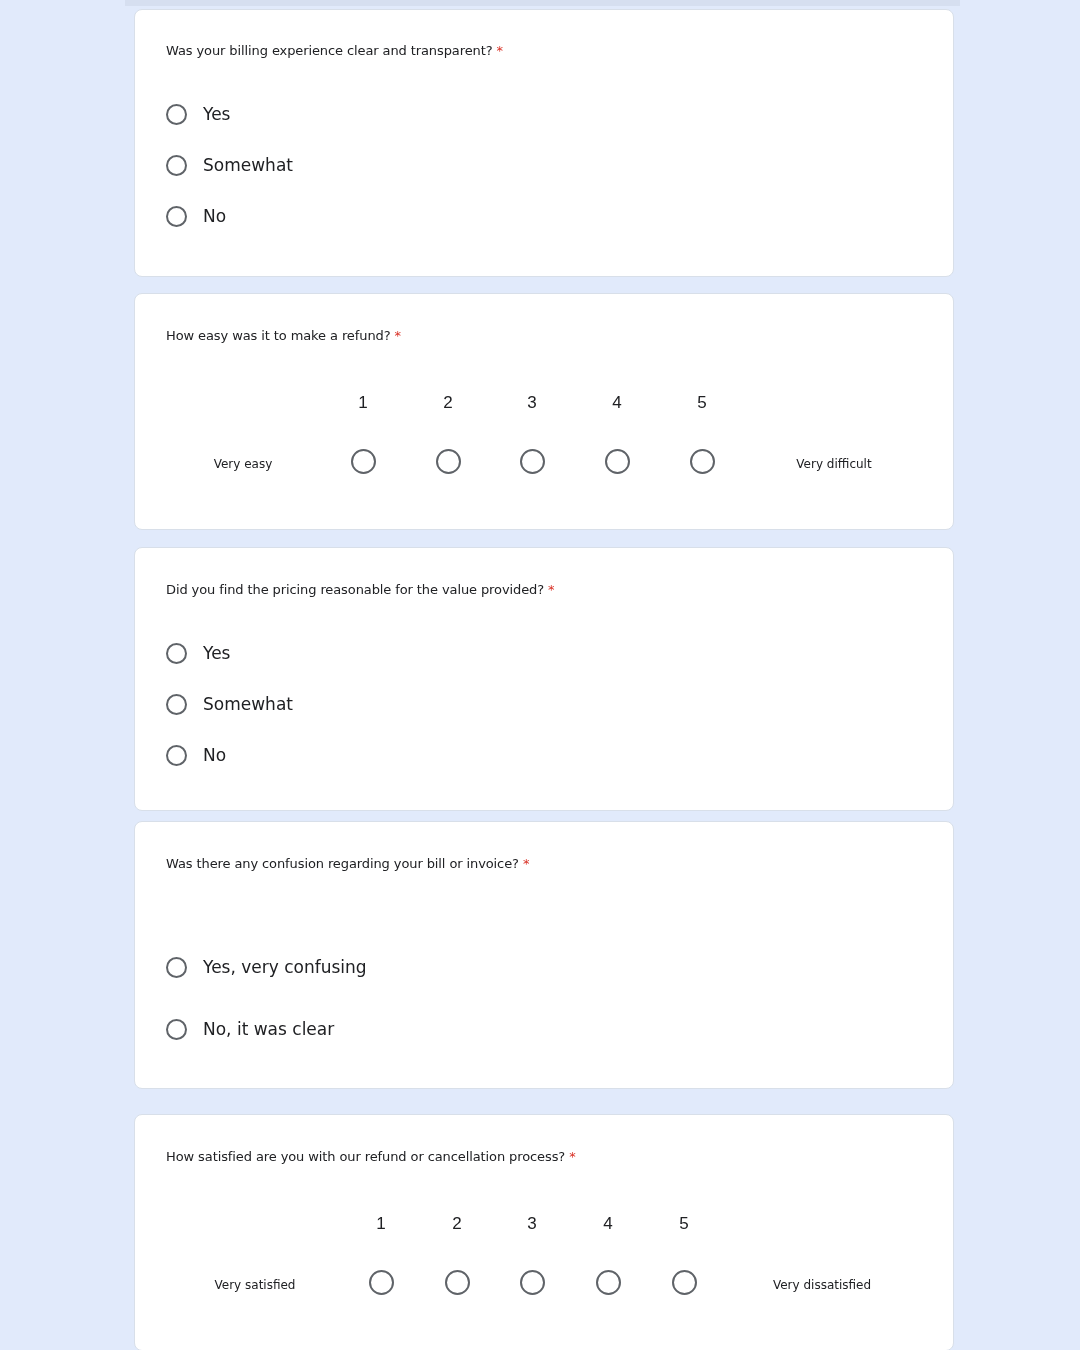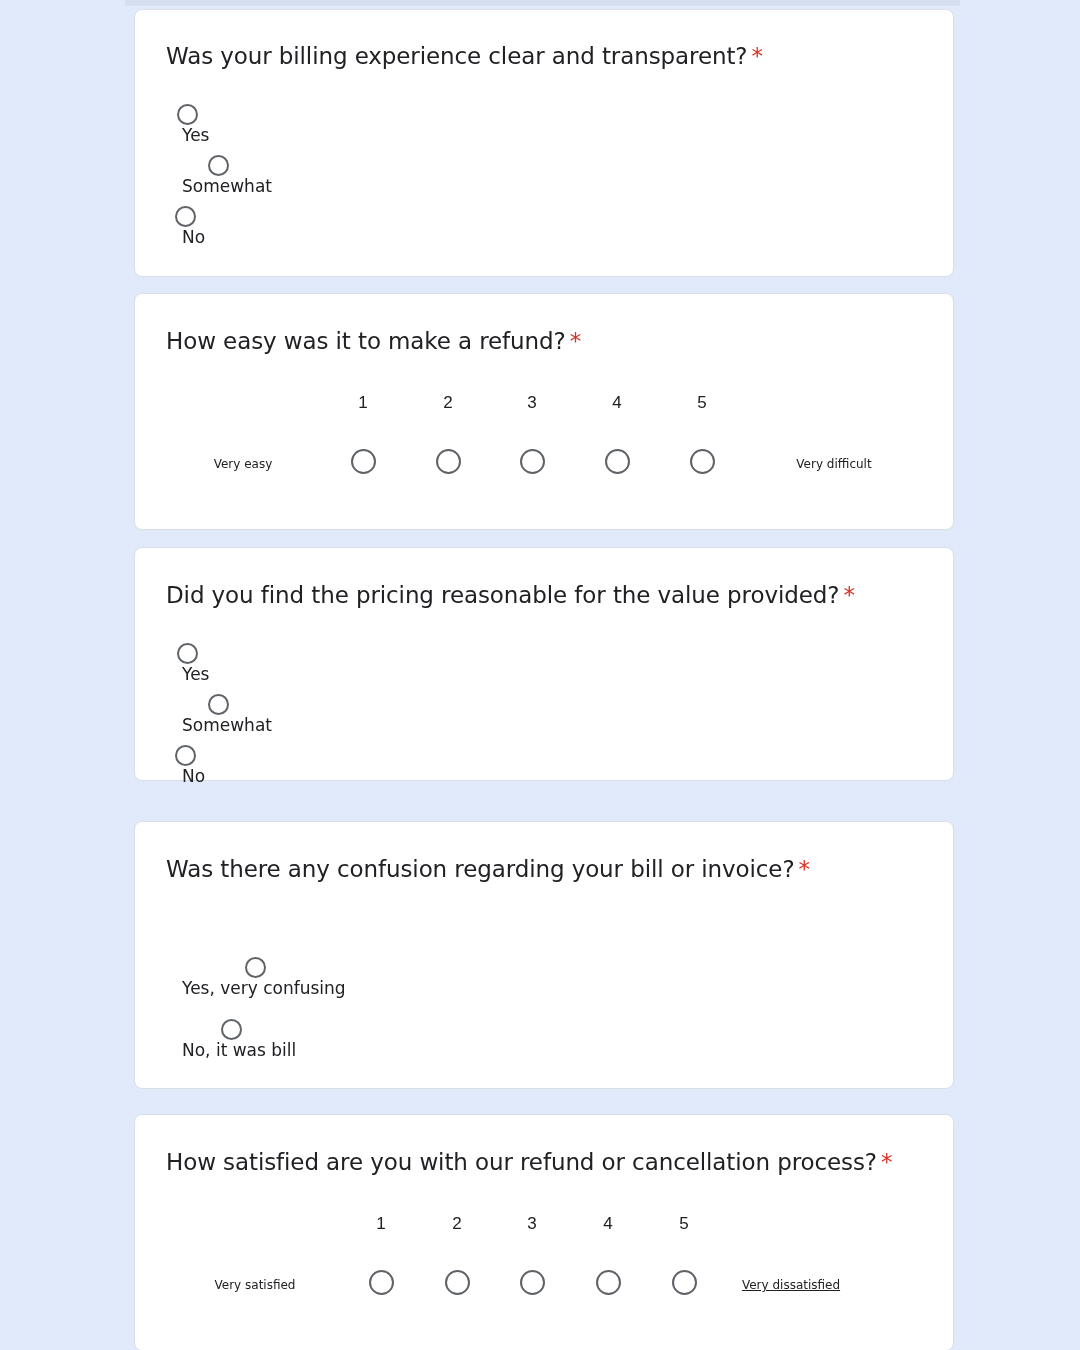--- a/index.html
+++ b/index.html
@@ -28,37 +28,36 @@
       left: 134px;
       width: 820px;
       background: #ffffff;
       border: 1px solid #d8dfe9;
       border-radius: 8px;
       box-sizing: border-box;
     }
     .question {
       position: absolute;
       left: 31px;
-      font-size: 23px;
+      font-size: 13px;
       letter-spacing: -0.1px;
       color: #202124;
       white-space: nowrap;
     }
     .required {
       color: #d93025;
       margin-left: 4px;
     }
     .option {
       position: absolute;
       left: 31px;
       height: 26px;
       display: flex;
-      align-items: center;
+      align-items: flex-start;
       cursor: pointer;
-      flex-direction: column;
     }
     .radio {
       width: 21px;
       height: 21px;
       border: 2.5px solid #5f6368;
       border-radius: 50%;
       box-sizing: border-box;
       flex: none;
     }
     .option-label {
@@ -128,21 +127,21 @@
   <div class="scale-num" style="left:567px;top:99px;">5</div>
   <div class="scale-end" style="left:108px;top:163px;">Very easy</div>
   <div class="scale-radio" style="left:228px;top:155px;"></div>
   <div class="scale-radio" style="left:313px;top:155px;"></div>
   <div class="scale-radio" style="left:397px;top:155px;"></div>
   <div class="scale-radio" style="left:482px;top:155px;"></div>
   <div class="scale-radio" style="left:567px;top:155px;"></div>
   <div class="scale-end" style="left:699px;top:163px;">Very difficult</div>
 </div>
 
-<div class="card" style="top:547px;height:234px;">
+<div class="card" style="top:547px;height:264px;">
   <div class="question" style="top:34px;">
     <span>Did you find the pricing reasonable for the value provided?</span><span class="required">*</span>
   </div>
   <div class="option" style="top:95px;">
     <span class="radio"></span>
     <span class="option-label">Yes</span>
   </div>
   <div class="option" style="top:146px;">
     <span class="radio"></span>
     <span class="option-label">Somewhat</span>
@@ -156,33 +155,33 @@
 <div class="card" style="top:821px;height:268px;">
   <div class="question" style="top:34px;">
     <span>Was there any confusion regarding your bill or invoice?</span><span class="required">*</span>
   </div>
   <div class="option" style="top:95px;margin-top:40px;">
     <span class="radio"></span>
     <span class="option-label">Yes, very confusing</span>
   </div>
   <div class="option" style="top:197px;">
     <span class="radio"></span>
-    <span class="option-label">No, it was bill</span>
+    <span class="option-label">No, it was clear</span>
   </div>
 </div>
 
 <div class="card" style="top:1105px;height:237px;margin-top:9px;">
   <div class="question" style="top:34px;">
     <span>How satisfied are you with our refund or cancellation process?</span><span class="required">*</span>
   </div>
   <div class="scale-num" style="left:246px;top:99px;">1</div>
   <div class="scale-num" style="left:322px;top:99px;">2</div>
   <div class="scale-num" style="left:397px;top:99px;">3</div>
   <div class="scale-num" style="left:473px;top:99px;">4</div>
   <div class="scale-num" style="left:549px;top:99px;">5</div>
   <div class="scale-end" style="left:120px;top:163px;">Very satisfied</div>
   <div class="scale-radio" style="left:246px;top:155px;"></div>
   <div class="scale-radio" style="left:322px;top:155px;"></div>
   <div class="scale-radio" style="left:397px;top:155px;"></div>
   <div class="scale-radio" style="left:473px;top:155px;"></div>
   <div class="scale-radio" style="left:549px;top:155px;"></div>
-  <div class="scale-end" style="left:656px;top:163px;text-decoration:underline;">Very dissatisfied</div>
+  <div class="scale-end" style="left:687px;top:163px;">Very dissatisfied</div>
 </div>
 
 </body></html>

